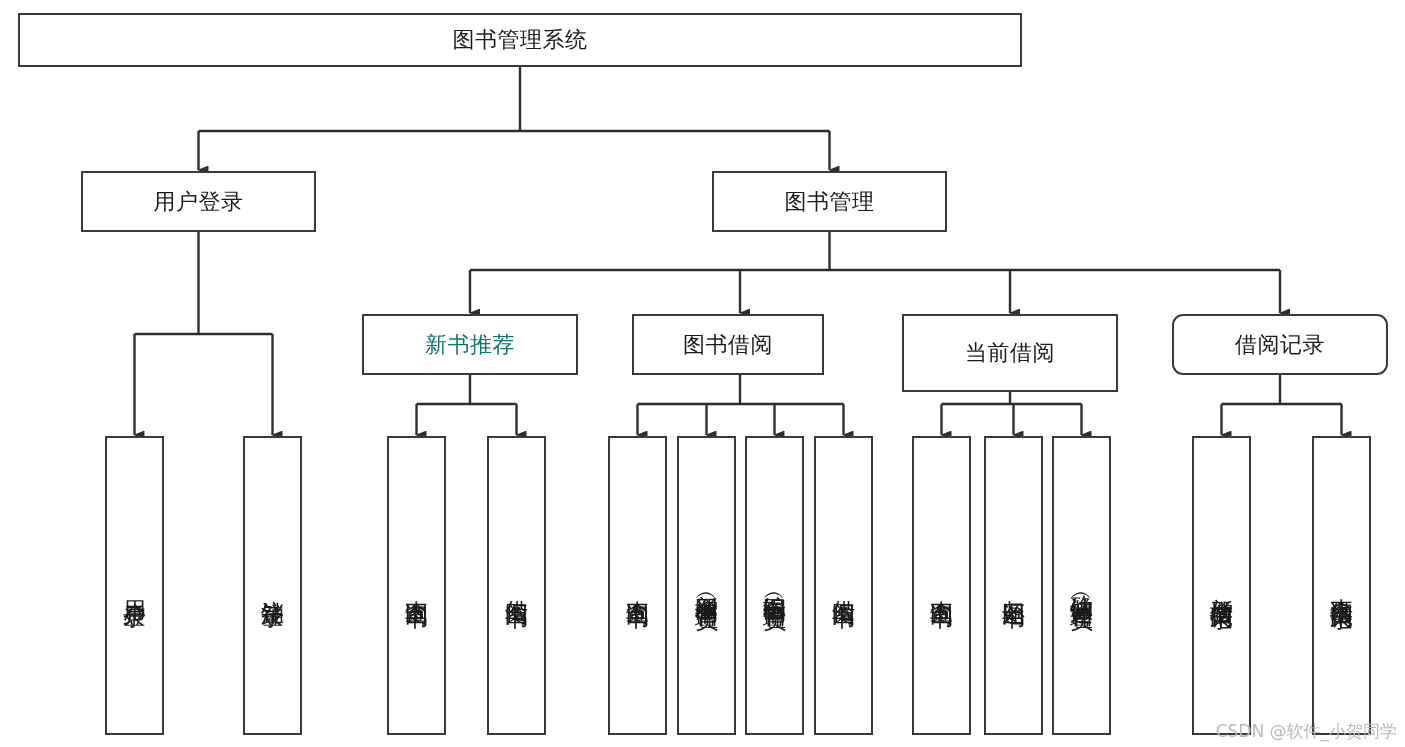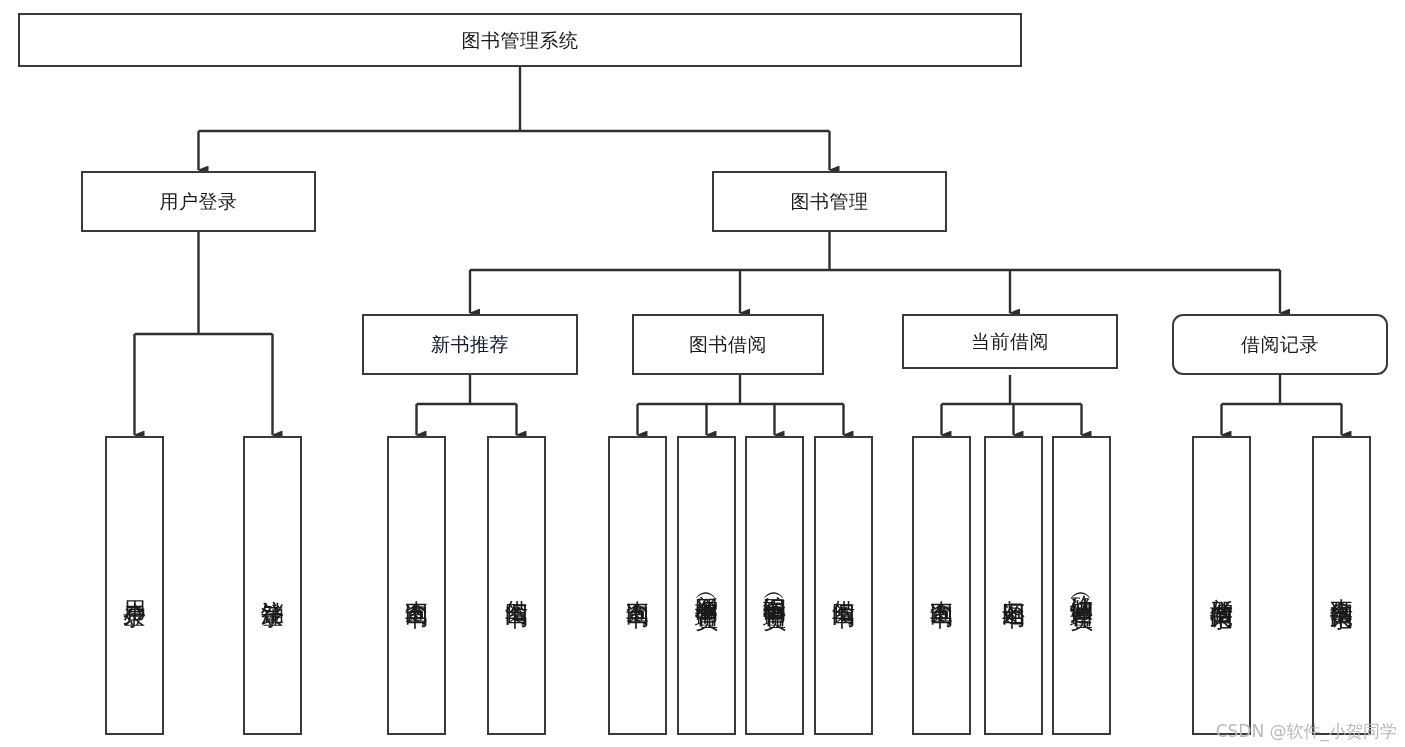--- a/index.html
+++ b/index.html
@@ -41,21 +41,21 @@
   .node-label {
     font-family: "DejaVu Sans", "Liberation Sans", sans-serif;
     color: #1a1a1a;
     line-height: 1.08;
     letter-spacing: 0.5px;
     white-space: nowrap;
     text-align: center;
   }
   .node-box.horizontal .node-label {
     writing-mode: horizontal-tb;
-    font-size: 19px;
+    font-size: 22px;
   }
   .node-box.vertical {
     align-items: center;
     justify-content: center;
   }
   .node-box.vertical .node-label {
     writing-mode: vertical-rl;
     text-orientation: upright;
     font-size: 23px;
     letter-spacing: 2px;
@@ -123,26 +123,26 @@
       <div class="node-box horizontal" style="left: 18px; top: 13px; width: 1004px; height: 54px; border-color: rgb(58, 58, 58); background: rgb(255, 255, 255);">
         <span class="node-label" style="color: rgb(26, 26, 26);">图书管理系统</span>
       </div>
       <div class="node-box horizontal" style="left: 81px; top: 171px; width: 235px; height: 61px; border-color: rgb(58, 58, 58); background: rgb(255, 255, 255);">
         <span class="node-label" style="color: rgb(26, 26, 26);">用户登录</span>
       </div>
       <div class="node-box horizontal" style="left: 712px; top: 171px; width: 235px; height: 61px; border-color: rgb(58, 58, 58); background: rgb(255, 255, 255);">
         <span class="node-label" style="color: rgb(26, 26, 26);">图书管理</span>
       </div>
       <div class="node-box horizontal" style="left: 362px; top: 314px; width: 216px; height: 61px; border-color: rgb(58, 58, 58); background: rgb(255, 255, 255);">
-        <span class="node-label" style="color: #0f172a;">新书推荐</span>
+        <span class="node-label" style="color: #0f766e;">新书推荐</span>
       </div>
       <div class="node-box horizontal" style="left: 632px; top: 314px; width: 192px; height: 61px; border-color: rgb(58, 58, 58); background: rgb(255, 255, 255);">
         <span class="node-label" style="color: rgb(26, 26, 26);">图书借阅</span>
       </div>
-      <div class="node-box horizontal" style="left: 902px; top: 314px; width: 216px; height: 55px; border-color: rgb(58, 58, 58); background: rgb(255, 255, 255);">
+      <div class="node-box horizontal" style="left: 902px; top: 314px; width: 216px; height: 78px; border-color: rgb(58, 58, 58); background: rgb(255, 255, 255);">
         <span class="node-label" style="color: rgb(26, 26, 26);">当前借阅</span>
       </div>
       <div class="node-box horizontal" style="left: 1172px; top: 314px; width: 216px; height: 61px; border-color: rgb(58, 58, 58); background: rgb(255, 255, 255); border-radius: 11px;">
         <span class="node-label" style="color: rgb(26, 26, 26);">借阅记录</span>
       </div>
       <div class="node-box vertical" style="left: 105px; top: 436px; width: 59px; height: 299px; border-color: rgb(58, 58, 58); background: rgb(255, 255, 255);">
         <span class="node-label" style="color: rgb(26, 26, 26);">用户登录</span>
       </div>
       <div class="node-box vertical" style="left: 243px; top: 436px; width: 59px; height: 299px; border-color: rgb(58, 58, 58); background: rgb(255, 255, 255);">
         <span class="node-label" style="color: rgb(26, 26, 26);">注销登录</span>

